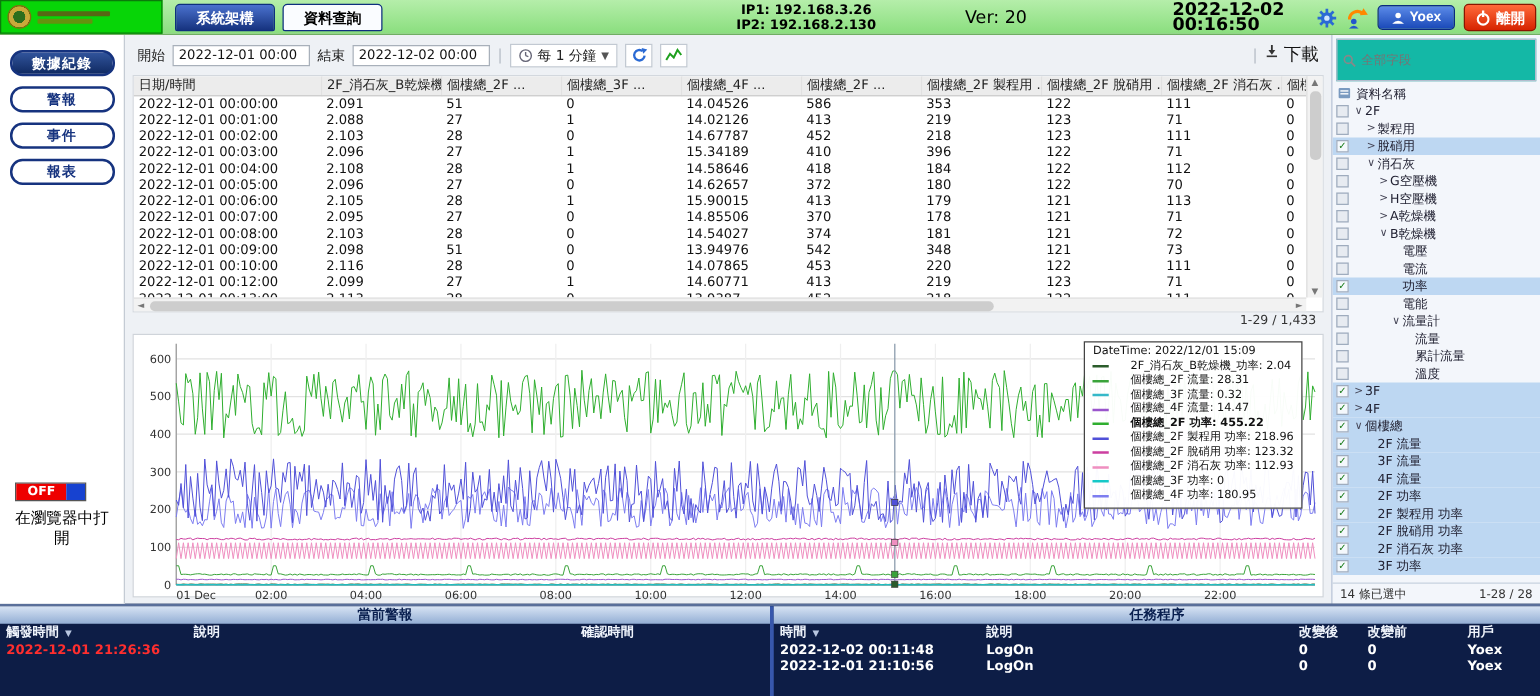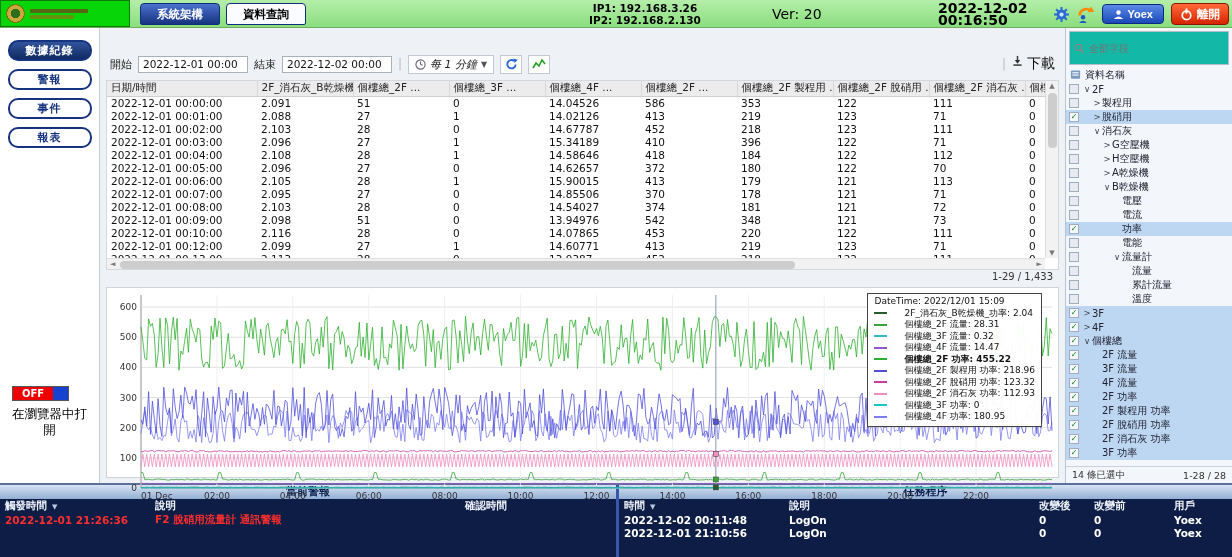--- a/index.html
+++ b/index.html
@@ -31,24 +31,24 @@
 .left-col{width:100px;flex:none;background:#fff;border-right:1px solid #c4cbd4;position:relative;}
 .side-btn{width:84px;height:21px;margin:8px auto 0;border:2px solid #16337f;border-radius:10px;background:#fff;color:#16337f;font-weight:bold;font-size:11px;display:flex;align-items:center;justify-content:center;letter-spacing:1px;}
 .side-btn.first{margin-top:12px;}
 .side-btn.active{background:linear-gradient(#31549c,#102a62);color:#fff;}
 .off-toggle{position:absolute;left:12px;top:358px;display:flex;height:15px;border:1px solid #555;}
 .off-label{background:#ee0000;color:#fff;font-size:10px;font-weight:bold;padding:0 9px;line-height:13px;}
 .off-knob{width:15px;background:#1742d0;}
 .browser-text{position:absolute;top:378px;left:0;width:100%;padding:0 6px;text-align:center;font-size:12.5px;line-height:1.3;color:#000;}
 
 .center-col{flex:1;display:flex;flex-direction:column;min-width:0;background:#eef1f5;}
-.toolbar{height:26px;flex:none;display:flex;align-items:center;gap:6px;padding:16px 10px;font-size:11px;color:#222;margin-top:20px;}
+.toolbar{height:26px;flex:none;display:flex;align-items:center;gap:6px;padding:16px 10px;font-size:11px;color:#222;}
 .dt-input{width:110px;height:17px;border:1px solid #a8b0ba;font-size:10.5px;padding:0 4px;font-family:inherit;background:#fff;color:#111;}
 .sep{color:#b5bcc6;font-size:12px;}
-.interval{display:flex;align-items:center;gap:4px;height:19px;padding:0 6px;background:#fff;border:1px solid #c2c9d2;font-style:italic;}
+.interval{display:flex;align-items:center;gap:4px;height:19px;padding:0 6px;background:#fff;border:1px solid #c2c9d2;}
 .caret{font-size:8px;color:#555;}
 .icon-btn{width:22px;height:19px;border:1px solid #c2c9d2;background:#fff;display:flex;align-items:center;justify-content:center;}
 .dl-wrap{margin-left:auto;display:flex;align-items:center;gap:6px;}
 .download-btn{display:flex;align-items:flex-start;gap:4px;font-size:14px;color:#111;}
 
 .table-zone{flex:none;position:relative;background:#fff;border:1px solid #d3d8de;margin:0 6px;}
 .table-viewport{height:177px;overflow:hidden;margin-right:13px;}
 table.grid{border-collapse:collapse;table-layout:fixed;width:1014px;}
 .grid th{height:15px;background:#ececec;border-right:1px solid #d8d8d8;border-bottom:1px solid #cfcfcf;font-size:10.5px;font-weight:normal;color:#222;text-align:left;padding:0 4px;white-space:nowrap;overflow:hidden;}
 .grid td{height:13px;font-size:10.5px;color:#111;padding:0 4px;white-space:nowrap;overflow:hidden;}
@@ -711,21 +711,20 @@
     <div class="bpanel" data-name="alarm-panel">
       <div class="btitle" data-name="alarm-panel-title">當前警報</div>
       <div class="bhead" data-name="alarm-header-row">
           <span data-name="column-header">觸發時間<span class="sort" data-name="sort-desc-icon">▼</span></span>
           <span data-name="column-header">說明</span>
           <span data-name="column-header">確認時間</span>
         </div>
       <div class="bbody" data-name="alarm-rows">
           <div class="brow alarm" data-name="alarm-row">
             <span data-name="cell">2022-12-01 21:26:36</span>
-            <span data-name="cell">F2 脫硝用流量計 通訊警報</span>
             <span data-name="cell"></span>
           </div>
         </div>
     </div>
     <div class="bpanel rightp" data-name="task-panel">
       <div class="btitle" data-name="task-panel-title">任務程序</div>
       <div class="bhead" data-name="task-header-row">
           <span data-name="column-header">時間<span class="sort" data-name="sort-desc-icon">▼</span></span>
           <span data-name="column-header">說明</span>
           <span data-name="column-header">改變後</span>

